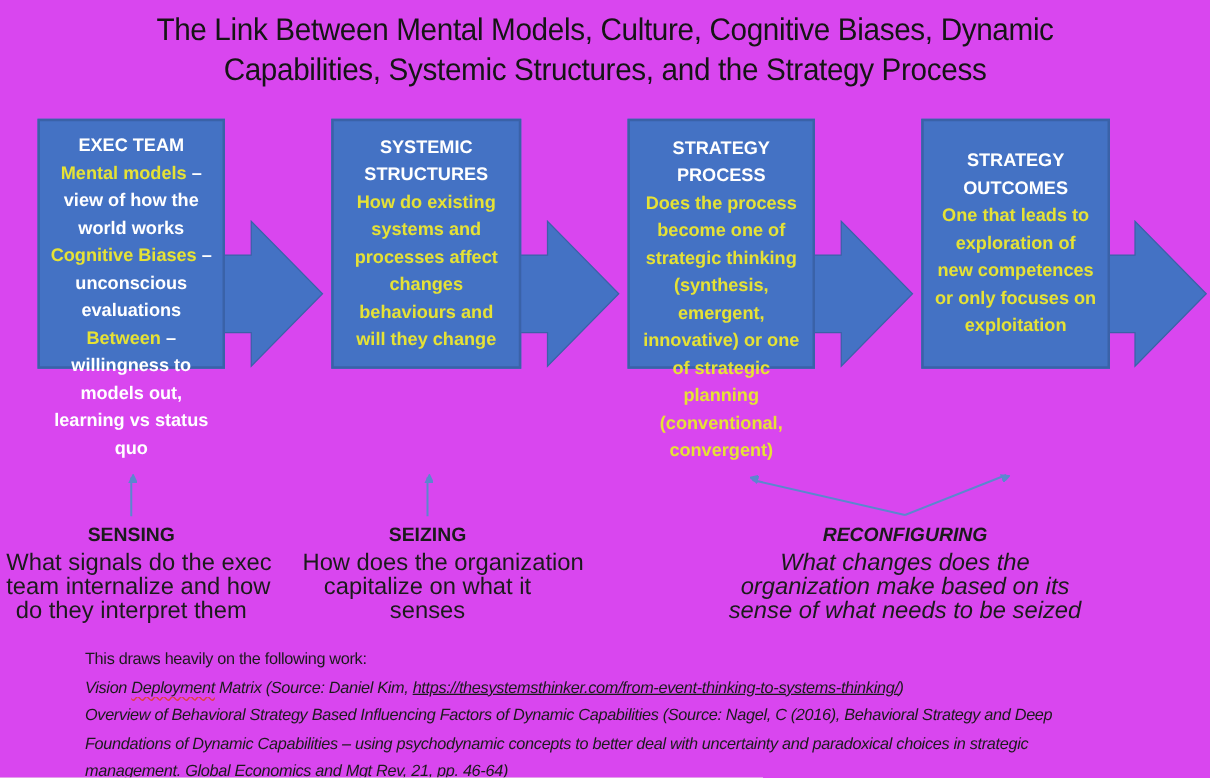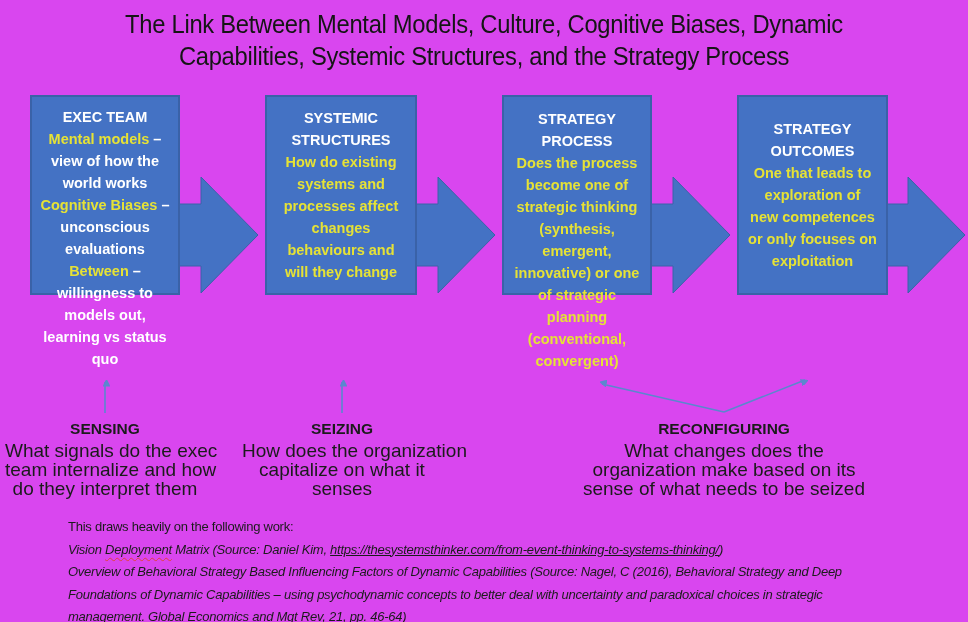--- a/index.html
+++ b/index.html
@@ -123,21 +123,21 @@
       </div>
   </div>
   <div class="caption" style="left:242px;width:200px;">
     <div class="cap-heading">SEIZING</div>
     <div class="cap-lines">
         <div class="cline">How does the organization</div>
         <div class="cline">capitalize on what it</div>
         <div class="cline">senses</div>
       </div>
   </div>
-  <div class="caption" style="left:574px;width:300px;">
+  <div class="caption" style="left:574px;width:300px;font-style:italic;">
     <div class="cap-heading">RECONFIGURING</div>
     <div class="cap-lines">
         <div class="cline">What changes does the</div>
         <div class="cline">organization make based on its</div>
         <div class="cline">sense of what needs to be seized</div>
       </div>
   </div>
 
   <div class="footer">
     <div class="fline">This draws heavily on the following work:</div>

